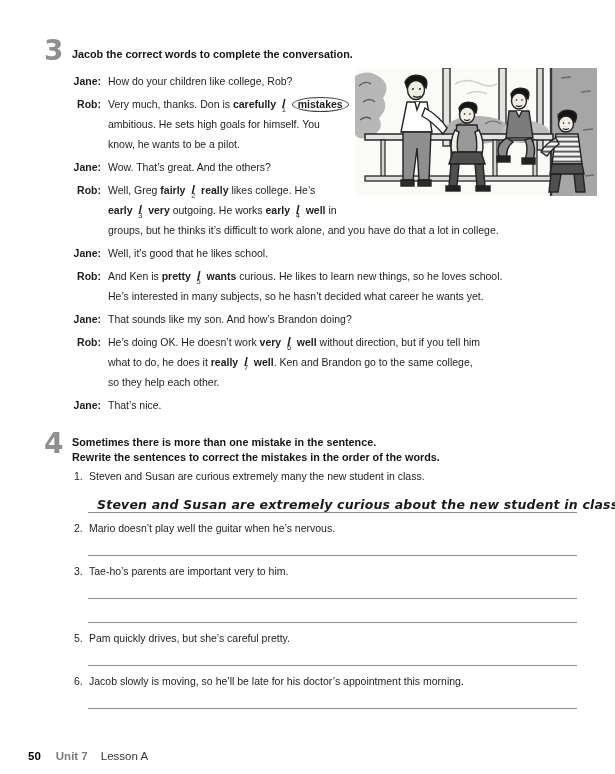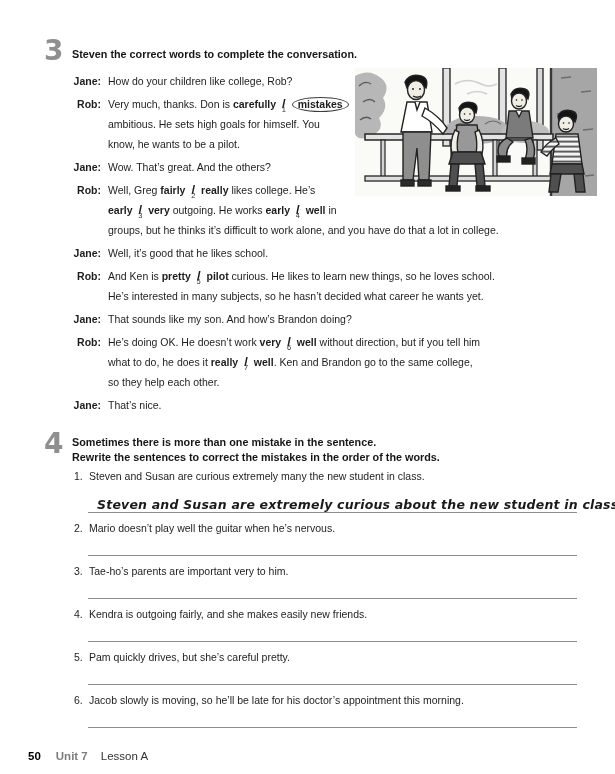--- a/index.html
+++ b/index.html
@@ -45,21 +45,21 @@
   #footer .pg{font-weight:bold;color:#000;}
   #footer .unit{font-weight:bold;color:#7d7d7d;margin-left:15px;}
   #footer .lesson{color:#333;margin-left:13px;}
 </style>
 </head>
 <body>
 
 <div class="page">
 
   <div class="ex-num" id="ex3-num">3</div>
-  <div class="instruction" id="ex3-instruction">Steven the correct words to complete the conversation.</div>
+  <div class="instruction" id="ex3-instruction">Jacob the correct words to complete the conversation.</div>
 
   <div id="dialogue">
       <div class="turn">
         <span class="speaker">Jane:</span>
         <span class="turn-text">How do your children like college, Rob?</span>
       </div>
       <div class="turn">
         <span class="speaker">Rob:</span>
         <span class="turn-text">Very much, thanks. Don is <span class="choice">carefully</span><span class="slash">/<span class="slash-num">1</span></span><span class="choice circled">mistakes</span><br>ambitious. He sets high goals for himself. You<br>know, he wants to be a pilot.</span>
       </div>
@@ -70,21 +70,21 @@
       <div class="turn">
         <span class="speaker">Rob:</span>
         <span class="turn-text">Well, Greg <span class="choice">fairly</span><span class="slash">/<span class="slash-num">2</span></span><span class="choice">really</span> likes college. He’s<br><span class="choice">early</span><span class="slash">/<span class="slash-num">3</span></span><span class="choice">very</span> outgoing. He works <span class="choice">early</span><span class="slash">/<span class="slash-num">4</span></span><span class="choice">well</span> in<br>groups, but he thinks it’s difficult to work alone, and you have do that a lot in college.</span>
       </div>
       <div class="turn">
         <span class="speaker">Jane:</span>
         <span class="turn-text">Well, it’s good that he likes school.</span>
       </div>
       <div class="turn">
         <span class="speaker">Rob:</span>
-        <span class="turn-text">And Ken is <span class="choice">pretty</span><span class="slash">/<span class="slash-num">5</span></span><span class="choice">pilot</span> curious. He likes to learn new things, so he loves school.<br>He’s interested in many subjects, so he hasn’t decided what career he wants yet.</span>
+        <span class="turn-text">And Ken is <span class="choice">pretty</span><span class="slash">/<span class="slash-num">5</span></span><span class="choice">wants</span> curious. He likes to learn new things, so he loves school.<br>He’s interested in many subjects, so he hasn’t decided what career he wants yet.</span>
       </div>
       <div class="turn">
         <span class="speaker">Jane:</span>
         <span class="turn-text">That sounds like my son. And how’s Brandon doing?</span>
       </div>
       <div class="turn">
         <span class="speaker">Rob:</span>
         <span class="turn-text">He’s doing OK. He doesn’t work <span class="choice">very</span><span class="slash">/<span class="slash-num">6</span></span><span class="choice">well</span> without direction, but if you tell him<br>what to do, he does it <span class="choice">really</span><span class="slash">/<span class="slash-num">7</span></span><span class="choice">well</span>. Ken and Brandon go to the same college,<br>so they help each other.</span>
       </div>
       <div class="turn">
@@ -222,21 +222,20 @@
       </div>
       <div class="item">
         <div class="item-top"><span class="item-num">2.</span><span class="item-text">Mario doesn’t play well the guitar when he’s nervous.</span></div>
         <div class="answer-line"></div>
       </div>
       <div class="item">
         <div class="item-top"><span class="item-num">3.</span><span class="item-text">Tae-ho’s parents are important very to him.</span></div>
         <div class="answer-line"></div>
       </div>
       <div class="item">
-        <div class="item-top"><span class="item-num">4.</span><span class="item-text">Kendra is outgoing fairly, and she makes easily new friends.</span></div>
         <div class="answer-line"></div>
       </div>
       <div class="item">
         <div class="item-top"><span class="item-num">5.</span><span class="item-text">Pam quickly drives, but she’s careful pretty.</span></div>
         <div class="answer-line"></div>
       </div>
       <div class="item">
         <div class="item-top"><span class="item-num">6.</span><span class="item-text">Jacob slowly is moving, so he’ll be late for his doctor’s appointment this morning.</span></div>
         <div class="answer-line"></div>
       </div>

